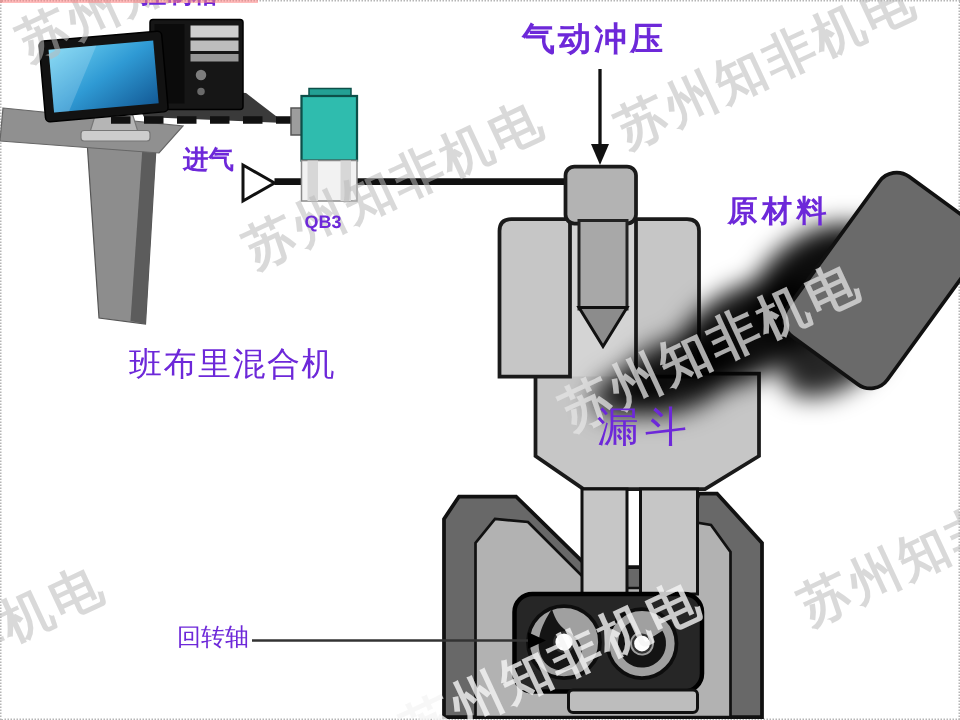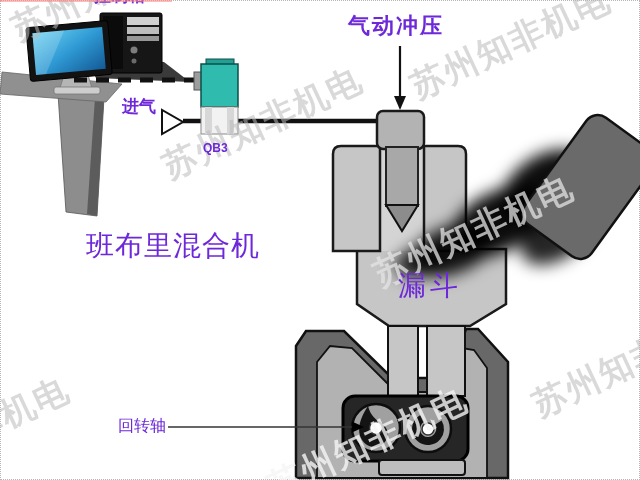--- a/index.html
+++ b/index.html
@@ -122,18 +122,19 @@
   <div class="wm gray" style="left:413px;top:66px;">苏州知非机电</div>
   <div class="wm light" style="left:376px;top:254px;">苏州知非机电</div>
   <div class="wm gray" style="left:-128px;top:456px;">苏州知非机电</div>
   <div class="wm white" style="left:270px;top:466px;">苏州知非机电</div>
   <div class="wm gray" style="left:535px;top:384px;">苏州知非机电</div>
 
   <div class="lbl serif" style="left:94px;top:-13px;font-size:17px;font-weight:700;">控制箱</div>
   <div class="lbl serif" style="left:348px;top:14px;font-size:22px;font-weight:700;letter-spacing:2px;">气动冲压</div>
   <div class="lbl serif" style="left:122px;top:98px;font-size:17px;font-weight:700;">进气</div>
   <div class="lbl sans" style="left:203px;top:142px;font-size:12px;font-weight:700;">QB3</div>
-  <div class="lbl serif" style="left:86px;top:231px;font-size:28px;letter-spacing:1px;">班布里混合机</div>
+  <div class="lbl serif" style="left:86px;top:231px;font-size:22px;letter-spacing:1px;">班布里混合机</div>
+  <div class="lbl serif" style="left:485px;top:130px;font-size:20px;font-weight:700;letter-spacing:3px;">原材料</div>
   <div class="lbl serif" style="left:398px;top:271px;font-size:28px;letter-spacing:4px;">漏斗</div>
   <div class="lbl serif" style="left:118px;top:417px;font-size:16px;">回转轴</div>
 
   <div id="red-edge"></div>
 </div>
 
 </body></html>

